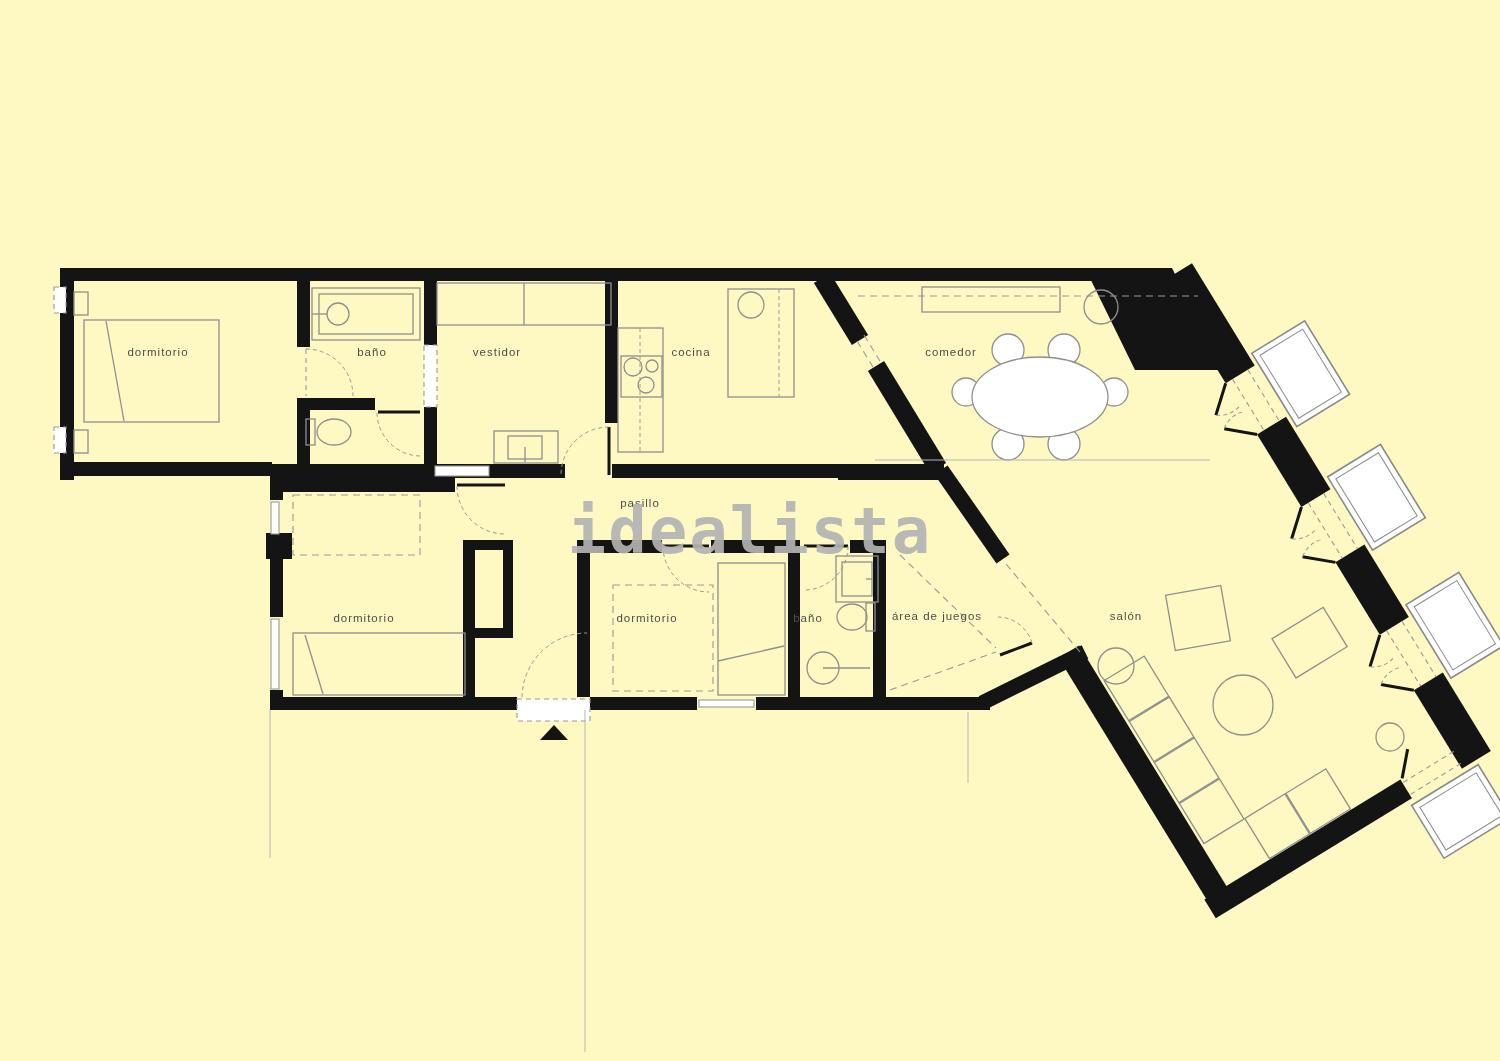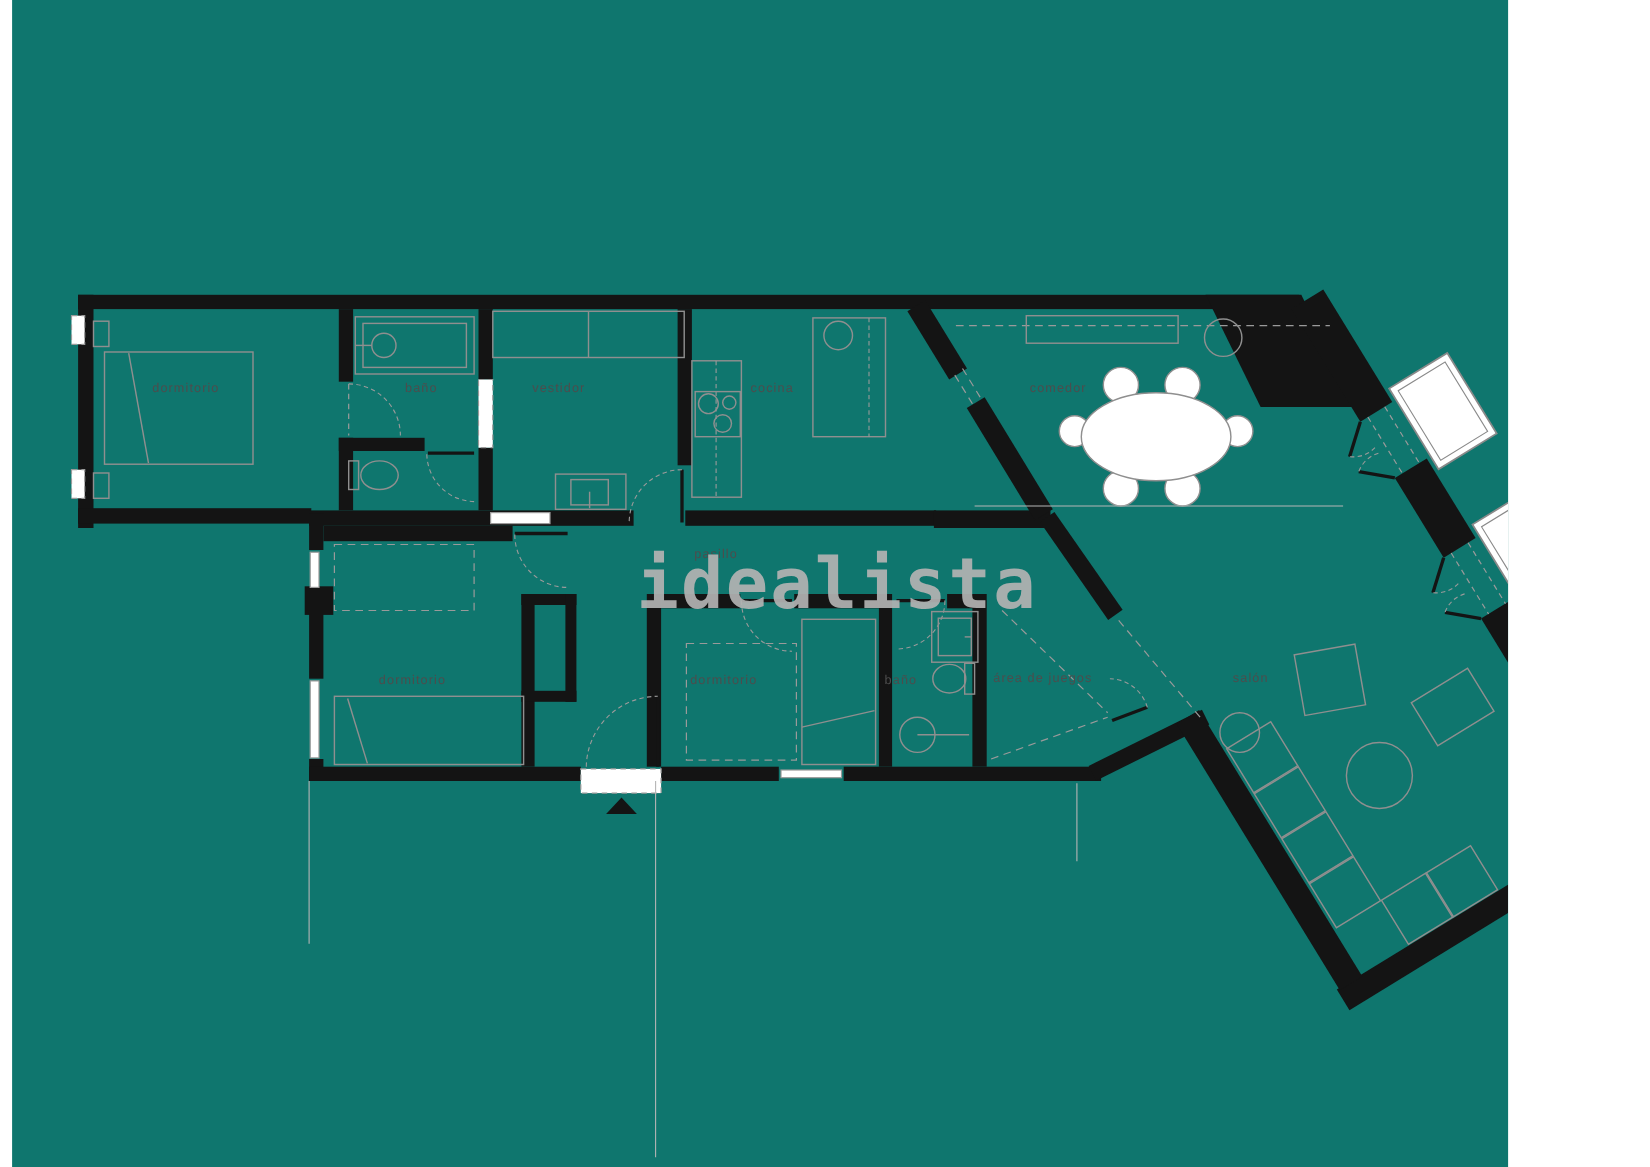--- a/index.html
+++ b/index.html
@@ -1,17 +1,17 @@
 <!DOCTYPE html>
 <html><head>
 <meta charset="utf-8">
 <style>
   html,body{margin:0;padding:0;background:#ffffff;}
-  .page{position:relative;width:1360px;height:1061px;background:#0f766e;overflow:hidden;
-        font-family:"Liberation Sans",sans-serif;margin-left:11px;}
+  .page{position:relative;width:1500px;height:1061px;background:#fef9c3;overflow:hidden;
+        font-family:"Liberation Sans",sans-serif;}
   svg{position:absolute;left:0;top:0;}
   .wall{fill:#141414;stroke:none;}
   .wline{stroke:#141414;fill:none;}
   .leaf{stroke:#141414;stroke-width:3;fill:none;stroke-linecap:butt;}
   .arc{fill:none;stroke:#9a9a9a;stroke-width:1;stroke-dasharray:4 3;}
   .furn{fill:#ffffff;stroke:#8f8f8f;stroke-width:1.3;}
   .furn-n{fill:none;stroke:#8f8f8f;stroke-width:1.3;}
   .dash{stroke:#9a9a9a;stroke-width:1.1;stroke-dasharray:7 5;fill:none;}
   .win{stroke:#9a9a9a;stroke-width:1.1;stroke-dasharray:5 4;fill:#ffffff;}
   .winl{stroke:#9a9a9a;stroke-width:1.1;fill:#ffffff;}

